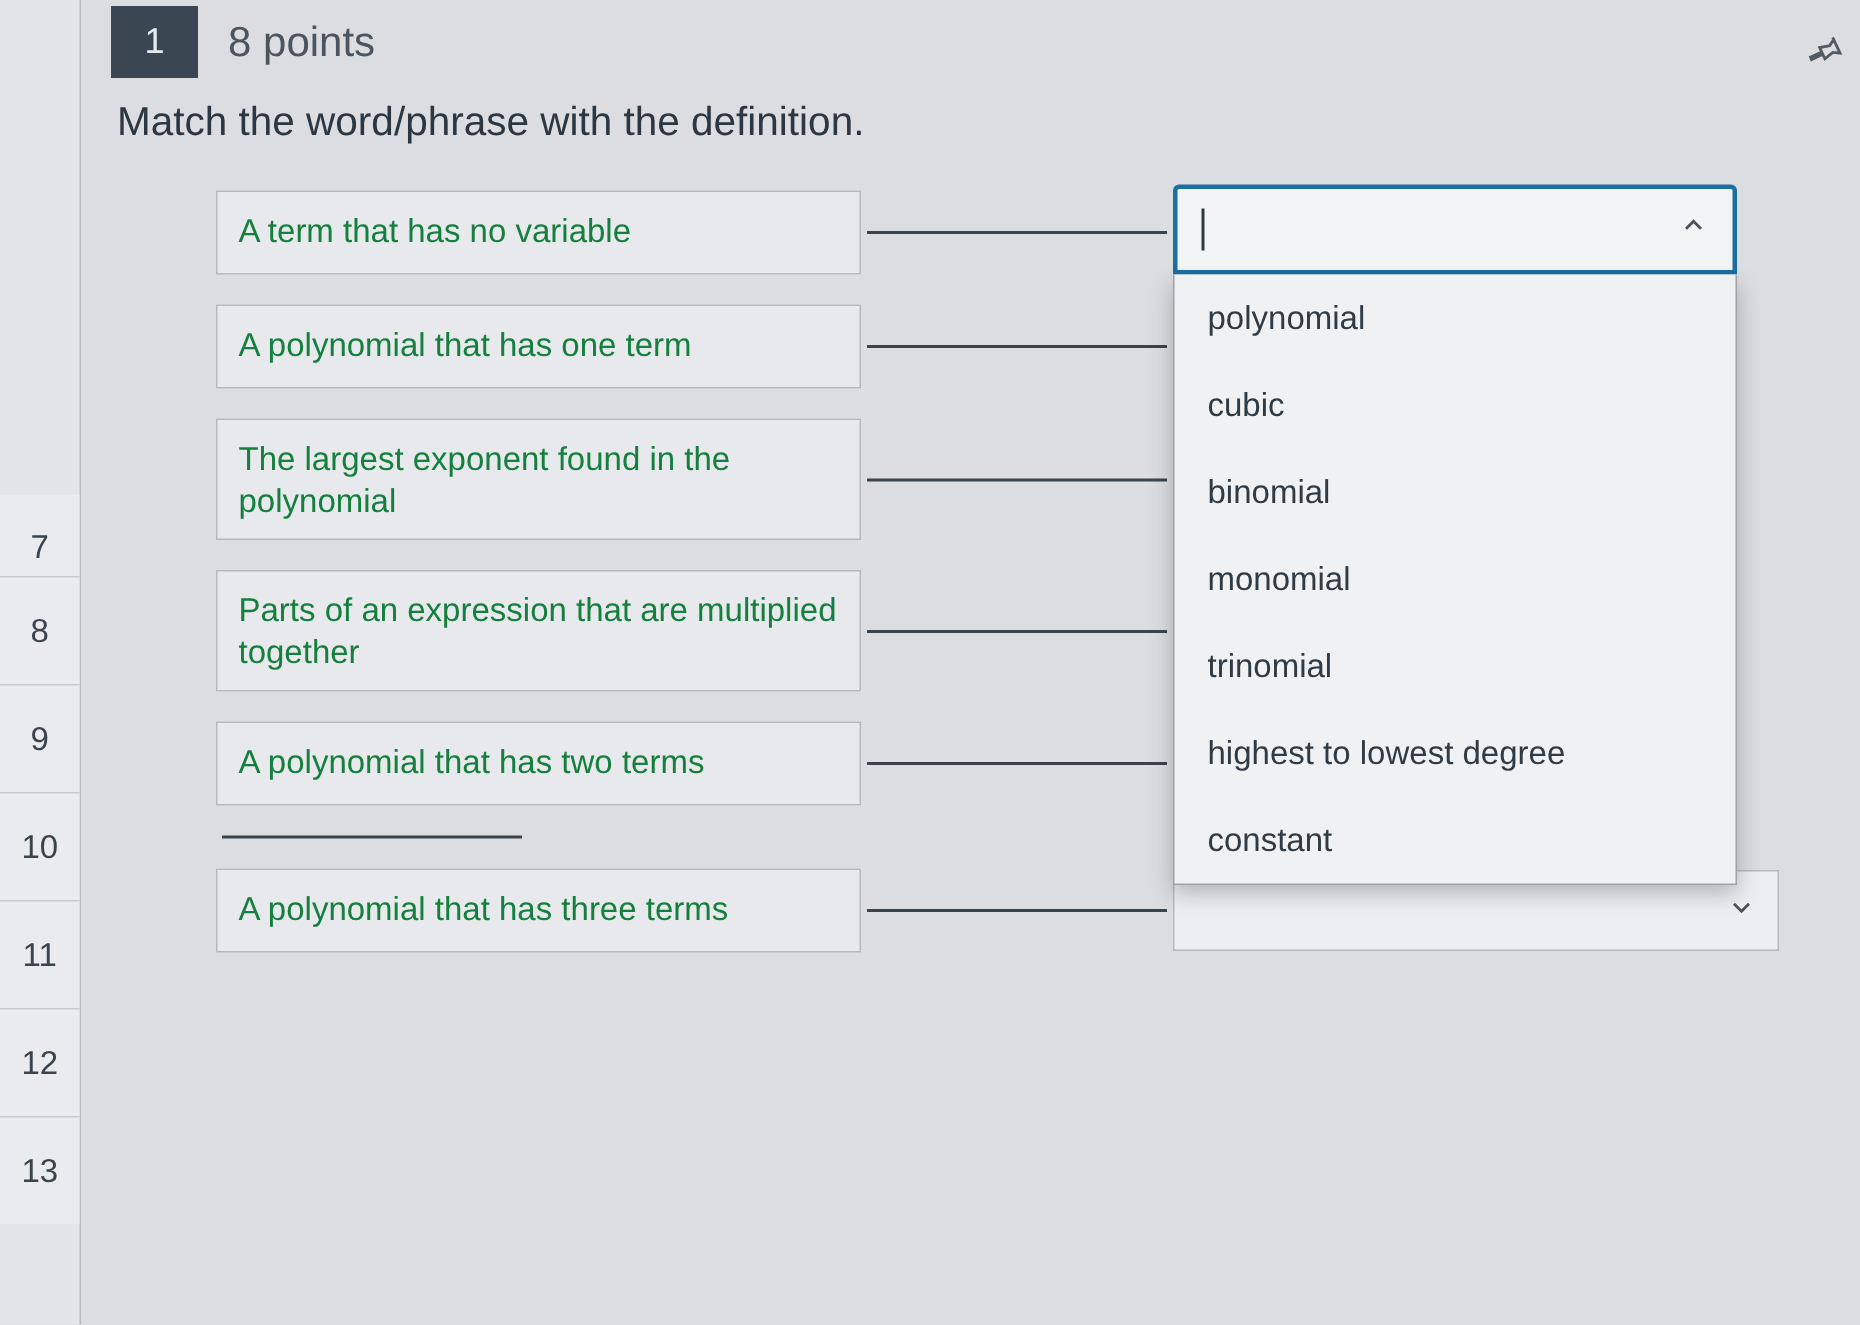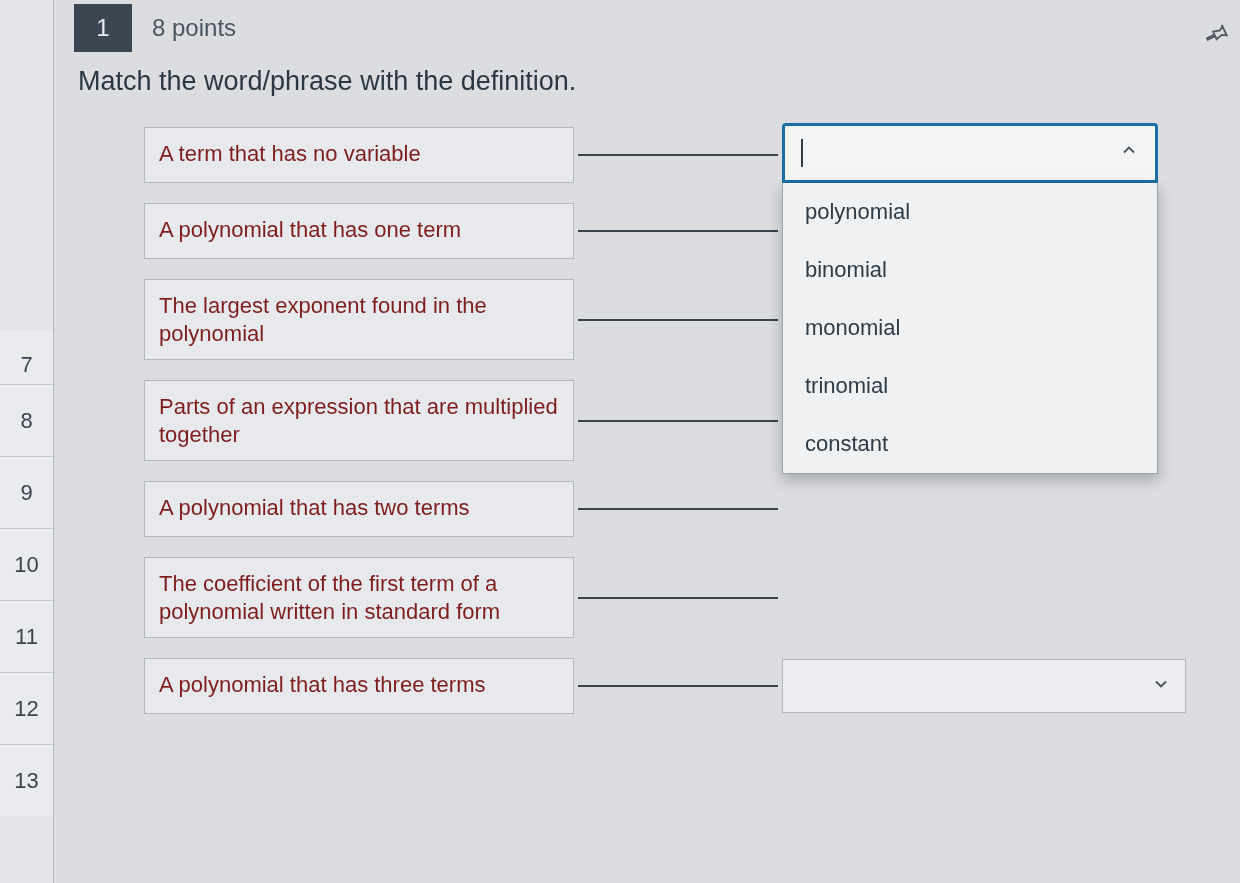--- a/index.html
+++ b/index.html
@@ -58,21 +58,21 @@
     height: 48px;
     background: #3a4652;
     color: #e8ebee;
     display: flex;
     align-items: center;
     justify-content: center;
     font-size: 24px;
     font-weight: 500;
   }
   .q-points {
-    font-size: 24px;
+    font-size: 28px;
     color: #4a5560;
   }
   .pin-icon {
     position: absolute;
     top: 20px;
     right: 10px;
     color: #525a63;
   }
   .pin-icon svg { display: block; }
 
@@ -94,21 +94,21 @@
   .row + .row { margin-top: 20px; }
 
   .definition {
     width: 430px;
     min-height: 56px;
     padding: 12px 14px;
     background: #e7e9ec;
     border: 1px solid #b5b9bf;
     font-size: 22px;
     line-height: 1.25;
-    color: #7f1d1d;
+    color: #15803d;
   }
   .connector {
     width: 200px;
     height: 0;
     border-top: 2px solid #3a444e;
     margin: 0 4px;
   }
 
   .answer-select {
     width: 404px;
@@ -207,23 +207,25 @@
           <span class="cursor"></span>
           <span class="spacer"></span>
           <span class="chevron">
             <svg width="20" height="20" viewBox="0 0 24 24" fill="none" stroke="currentColor" stroke-width="2.2">
                 <polyline points="6 15 12 9 18 15"></polyline>
               </svg>
           </span>
         </div>
         <div class="combo-list">
           <div class="combo-option">polynomial</div>
+          <div class="combo-option">cubic</div>
           <div class="combo-option">binomial</div>
           <div class="combo-option">monomial</div>
           <div class="combo-option">trinomial</div>
+          <div class="combo-option">highest to lowest degree</div>
           <div class="combo-option">constant</div>
         </div>
       </div>
 
       <div class="row">
         <div class="definition">A term that has no variable</div>
         <div class="connector"></div>
       </div>
       <div class="row">
         <div class="definition">A polynomial that has one term</div>
@@ -235,21 +237,20 @@
       </div>
       <div class="row">
         <div class="definition">Parts of an expression that are multiplied together</div>
         <div class="connector"></div>
       </div>
       <div class="row">
         <div class="definition">A polynomial that has two terms</div>
         <div class="connector"></div>
       </div>
       <div class="row">
-        <div class="definition">The coefficient of the first term of a polynomial written in standard form</div>
         <div class="connector"></div>
       </div>
 
       <div class="row with-select">
         <div class="definition">A polynomial that has three terms</div>
         <div class="connector"></div>
         <div class="answer-select">
           <span class="chevron">
             <svg width="20" height="20" viewBox="0 0 24 24" fill="none" stroke="currentColor" stroke-width="2.2">
                 <polyline points="6 9 12 15 18 9"></polyline>

